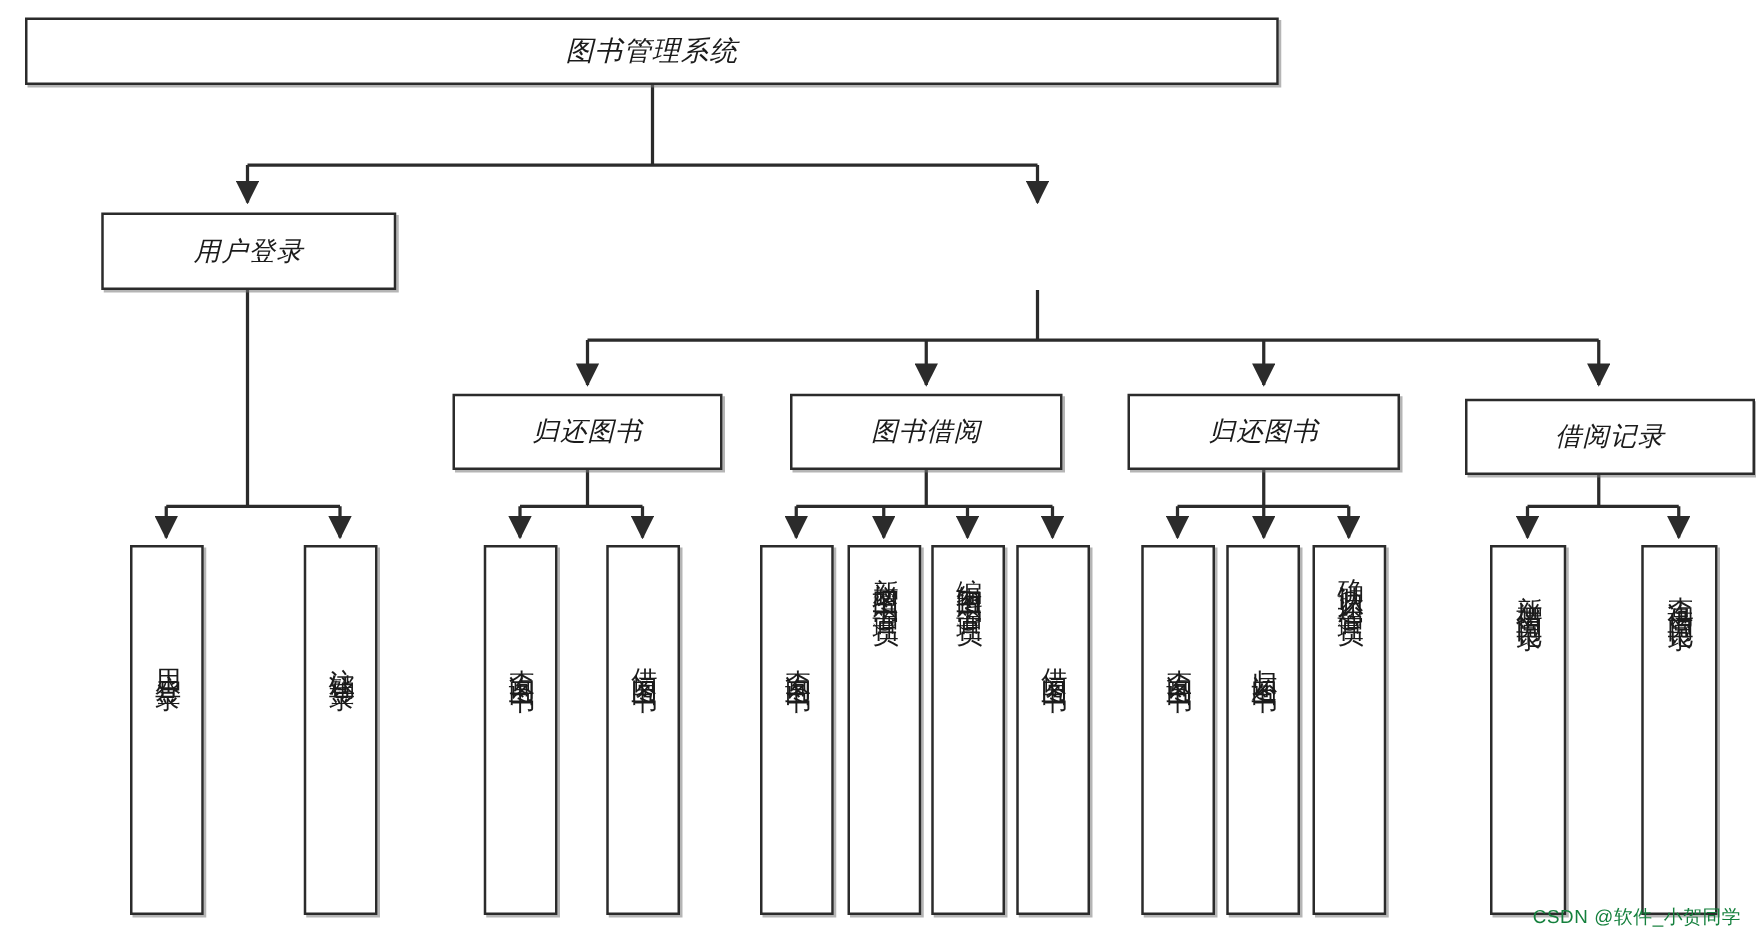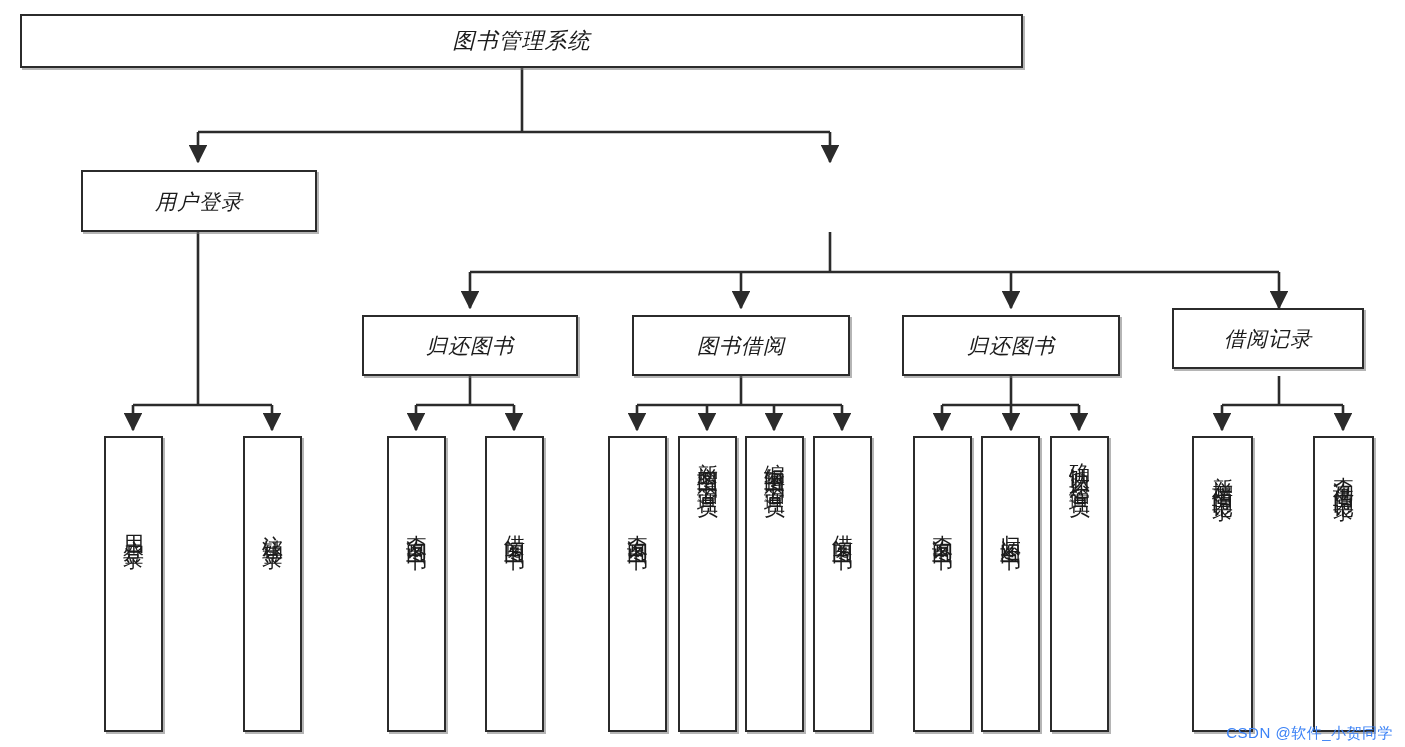--- a/index.html
+++ b/index.html
@@ -48,21 +48,21 @@
     display:block;
   }
   .vtext.mid{margin-top:74px;}
   .vtext.low{margin-top:16px;}
   .vtext.top{margin-top:2px;}
 
   #watermark{
     position:absolute;
     right:12px;bottom:4px;
     font-size:15px;
-    color:#3b82f6;
+    color:#15803d;
     letter-spacing:.5px;
     white-space:nowrap;
     pointer-events:none;
   }
 </style>
 </head>
 <body>
 
 <div id="stage">
 
@@ -126,21 +126,21 @@
 
   <div class="node h" style="left:362px;top:315px;width:216px;height:61px;">
     <span>归还图书</span>
   </div>
   <div class="node h" style="left:632px;top:315px;width:218px;height:61px;justify-content:center;">
     <span>图书借阅</span>
   </div>
   <div class="node h" style="left:902px;top:315px;width:218px;height:61px;">
     <span>归还图书</span>
   </div>
-  <div class="node h" style="left:1172px;top:308px;width:192px;height:61px;">
+  <div class="node h" style="left:1172px;top:319px;width:232px;height:61px;">
     <span>借阅记录</span>
   </div>
 
   <div class="node v" style="left:104px;top:436px;width:59px;height:296px;">
     <span class="vtext mid">用户登录</span>
   </div>
   <div class="node v" style="left:243px;top:436px;width:59px;height:296px;">
     <span class="vtext mid">注销登录</span>
   </div>
 

